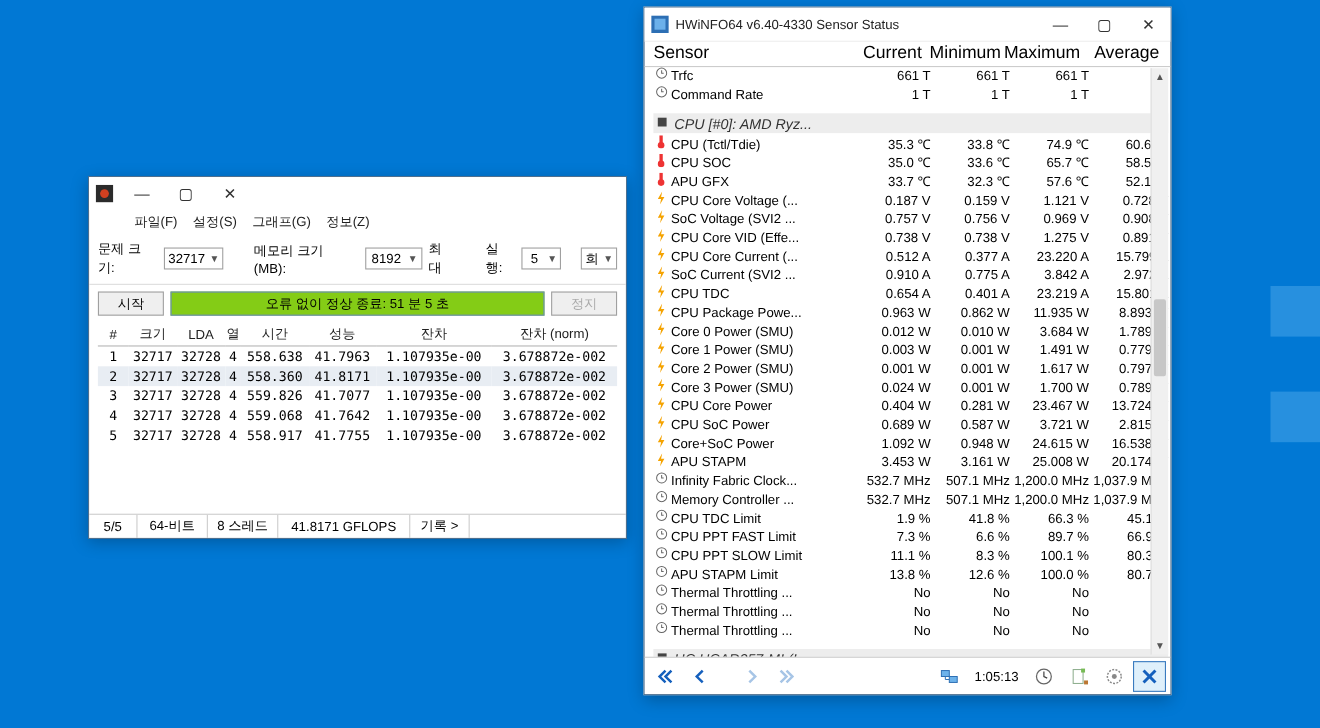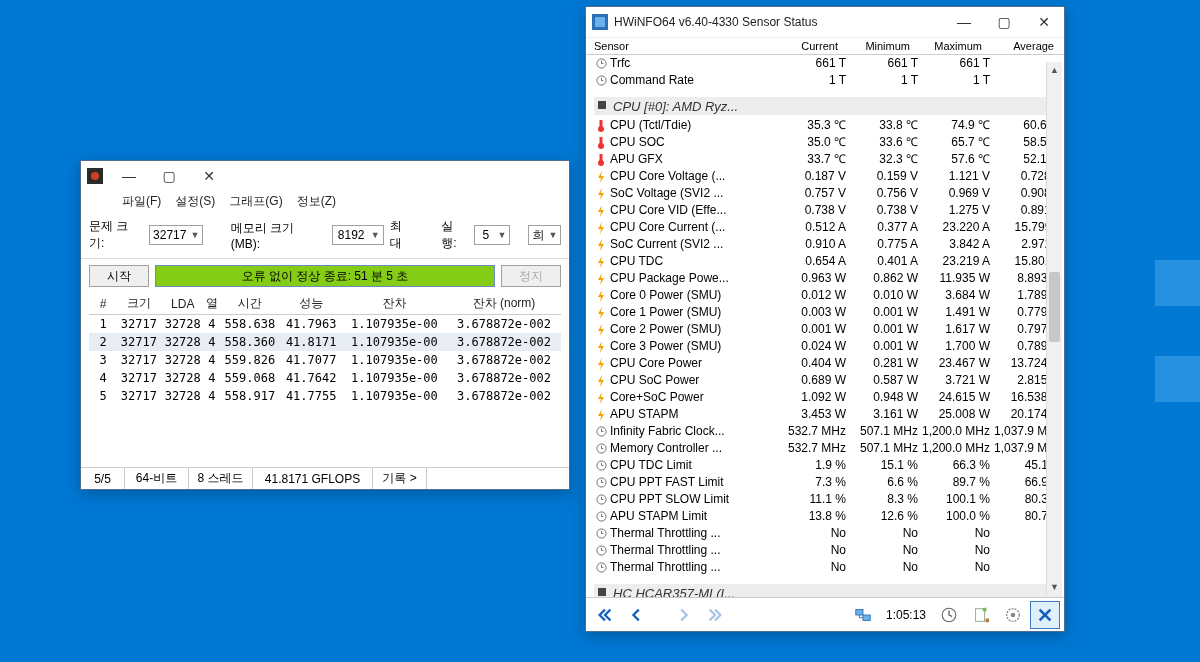--- a/index.html
+++ b/index.html
@@ -102,30 +102,30 @@
   #linx .statusbar .cell {
     border-right:1px solid #ccc;
     display:flex;align-items:center;justify-content:center;
     padding:0 8px; white-space:nowrap;
   }
 
   
   #hw { left: 585px; top: 6px; width: 480px; height: 626px; display:flex; flex-direction:column; }
   #hw .app-icon svg { width:16px; height:16px; }
   #hw .colhead {
-    display:flex; font-size:11px; padding:2px 10px 2px 8px;
+    display:flex; font-size:16px; padding:2px 10px 2px 8px;
     border-top:1px solid #eee; border-bottom:1px solid #ccc;
   }
   #hw .colhead .c { text-align:right; }
   #hw .cname { flex:1; }
   #hw .c1,.c2,.c3,.c4 { width:72px; text-align:right; }
   #hw .rows { flex:1; overflow:hidden; padding:0 2px 0 8px; }
   #hw .srow {
     display:flex; font-size:12px; line-height:17px;
-    align-items:center;
+    align-items:flex-start;
   }
   #hw .srow .icon { width:14px; display:inline-flex; align-items:center; justify-content:center; margin-right:2px;}
   #hw .srow .nm { flex:1; white-space:nowrap; overflow:hidden; text-overflow:ellipsis; }
   #hw .srow .v { width:72px; text-align:right; white-space:nowrap; }
   #hw .grouprow {
     display:flex; align-items:center; font-size:13px;
     background:#ededed; height:18px; margin:2px 0;
   }
   #hw .grouprow .icon { width:14px; margin:0 3px 0 2px; }
   #hw .grouprow .lbl { font-style:italic; color:#333; }
@@ -591,21 +591,21 @@
       </div>
       <div class="srow">
         <span class="icon">
           <svg width="11" height="11" viewBox="0 0 12 12">
             <circle cx="6" cy="6" r="5" fill="none" stroke="#666"></circle>
             <path d="M6 3 V6 H8" stroke="#666" fill="none"></path>
           </svg>
         </span>
         <span class="nm">CPU TDC Limit</span>
         <span class="v">1.9 %</span>
-        <span class="v">15.1 %</span>
+        <span class="v">41.8 %</span>
         <span class="v">66.3 %</span>
         <span class="v">45.1 %</span>
       </div>
       <div class="srow">
         <span class="icon">
           <svg width="11" height="11" viewBox="0 0 12 12">
             <circle cx="6" cy="6" r="5" fill="none" stroke="#666"></circle>
             <path d="M6 3 V6 H8" stroke="#666" fill="none"></path>
           </svg>
         </span>

